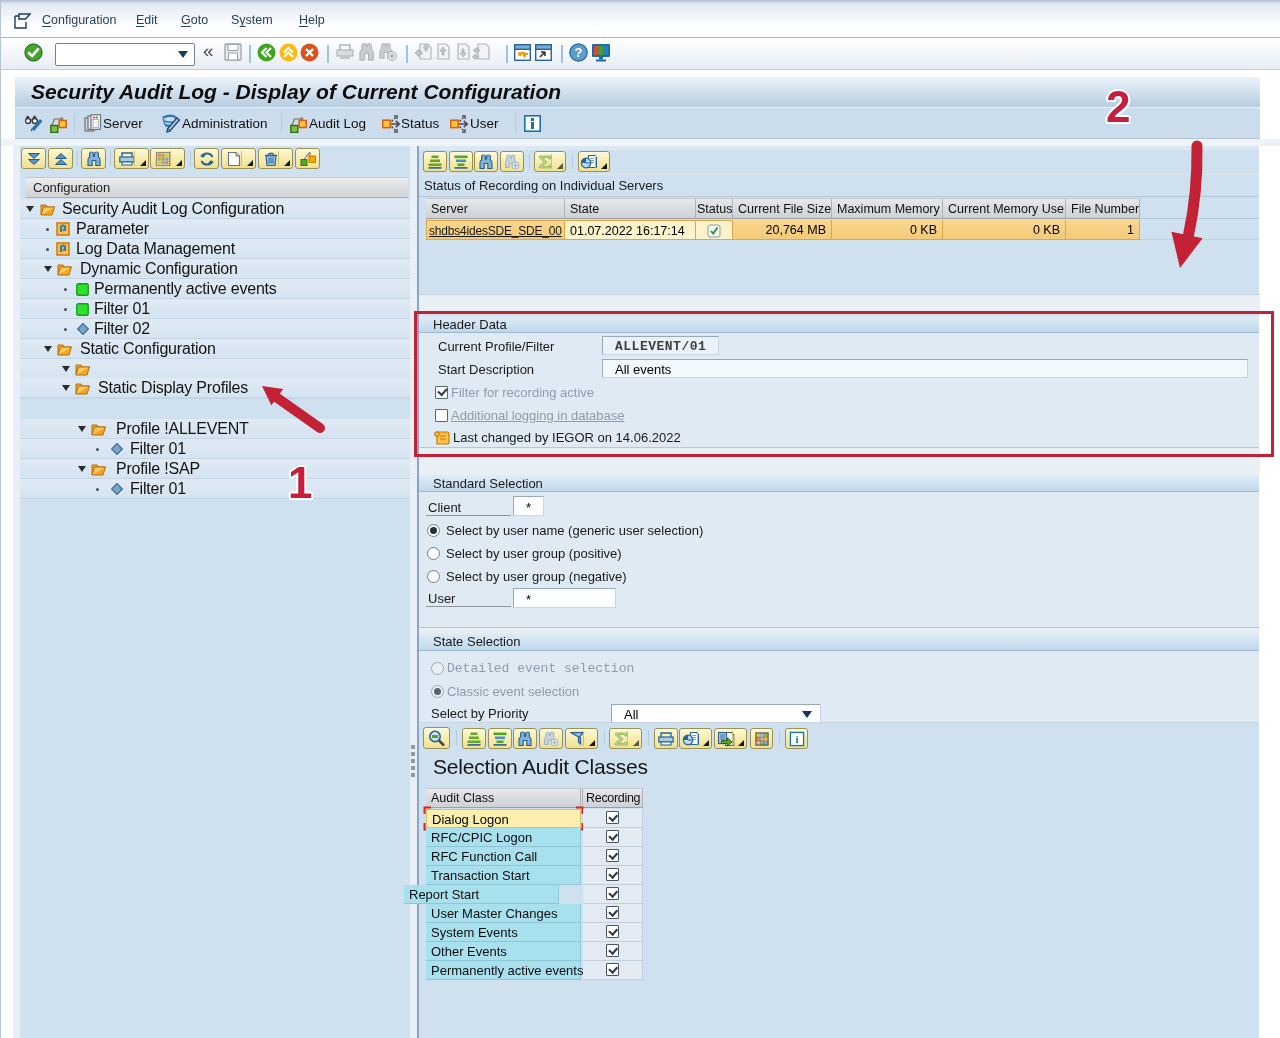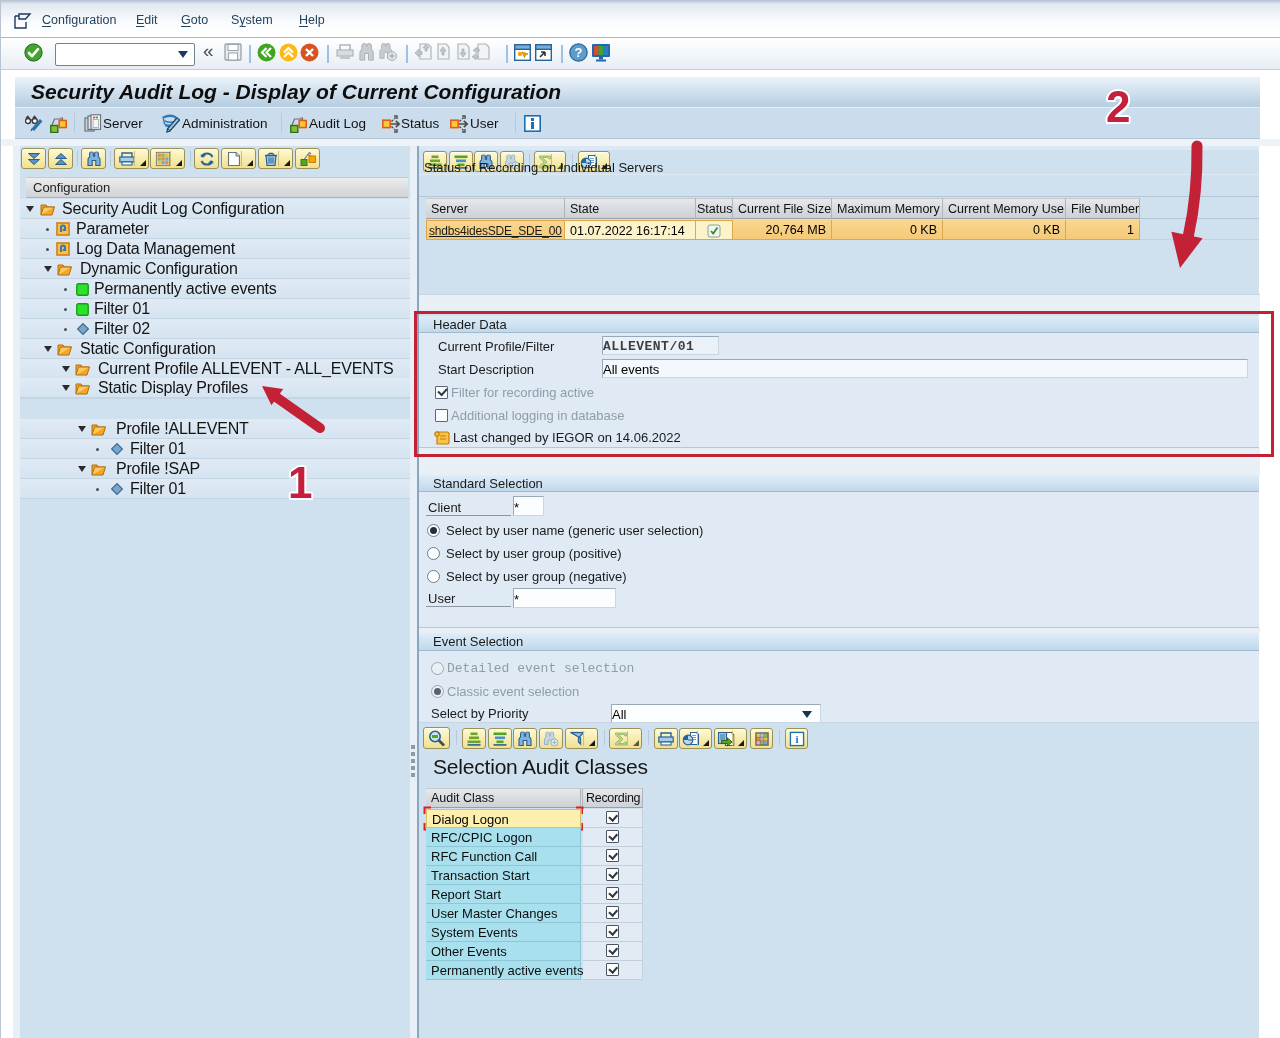--- a/index.html
+++ b/index.html
@@ -12,21 +12,21 @@
 .ybtn svg{position:absolute;left:50%;top:50%;transform:translate(-50%,-50%);}
 .dd{position:absolute;right:2px;bottom:2px;width:0;height:0;border-left:6px solid transparent;border-bottom:6px solid #1a1a1a;}
 .ddline{position:absolute;right:13px;top:2px;bottom:2px;width:1px;background:#cbbf77;}
 .grptitle{position:absolute;left:419px;width:840px;height:17px;
  background:linear-gradient(180deg,#dfedf7 0%,#cadfef 70%,#c0d8ea 100%);
  border-bottom:1px solid #9eb9d0;font-size:13px;color:#1a1a1a;line-height:17px;padding-left:14px;box-sizing:border-box;}
 .lbl{position:absolute;font-size:13px;color:#1a1a1a;white-space:nowrap;}
 .applbl{position:absolute;font-size:13.5px;color:#111;white-space:nowrap;}
 .glbl{position:absolute;font-size:13px;color:#8e9dab;white-space:nowrap;}
 .inp{position:absolute;background:#f3f8fc;border:1px solid #98a9b8;border-bottom-color:#c9d6e2;border-right-color:#c9d6e2;
- box-sizing:border-box;font-size:13px;white-space:nowrap;padding:0 0;line-height:17px;}
+ box-sizing:border-box;font-size:13px;white-space:nowrap;padding:0 12px;line-height:17px;}
 .cb{position:absolute;width:13px;height:13px;background:#fbfdfe;border:1px solid #5b6770;box-sizing:border-box;border-radius:1px;}
 .cb.chk:after{content:"";position:absolute;left:2px;top:1px;width:7px;height:4px;border-left:2px solid #2d3a45;border-bottom:2px solid #2d3a45;transform:rotate(-48deg);}
 .radio{position:absolute;width:13px;height:13px;border-radius:50%;background:#fdfeff;border:1px solid #6e7d8a;box-sizing:border-box;}
 .radio.on:after{content:"";position:absolute;left:2px;top:2px;width:7px;height:7px;border-radius:50%;background:#23303a;}
 .radio.dis{background:#e9f0f6;border-color:#9aa9b6;}
 .trow{position:absolute;left:20px;width:390px;height:20px;background:linear-gradient(180deg,#e0eaf4 0%,#d5e4f1 100%);
  border-bottom:1px solid #c6d5e4;box-sizing:border-box;}
 .tarr{position:absolute;top:7px;width:0;height:0;border-left:4px solid transparent;border-right:4px solid transparent;border-top:6px solid #2b2b2b;}
 .tdot{position:absolute;top:9px;width:3px;height:3px;background:#44505c;border-radius:50%;}
 .ttxt{position:absolute;top:0px;line-height:20px;letter-spacing:-0.2px;font-size:16px;color:#141414;white-space:nowrap;}
@@ -363,21 +363,20 @@
         <path d="M1 13 l2.5-8 h11" fill="#fbc963" stroke="#b06f10" stroke-width="1"></path>
       </svg>
       <div class="ttxt" style="left:60px">Static Configuration</div>
     </div>
   <div class="trow" style="top:359px">
       <div class="tarr" style="left:42px"></div>
       <svg class="abs" style="left:55px;top:3px" width="16" height="14" viewBox="0 0 16 14">
         <path d="M1 3 h5 l1.5 2 h7 l-2.5 8 h-11 z" fill="#f5a623" stroke="#b06f10" stroke-width="1"></path>
         <path d="M1 13 l2.5-8 h11" fill="#fbc963" stroke="#b06f10" stroke-width="1"></path>
       </svg>
-      <div class="ttxt" style="left:78px">Current Profile ALLEVENT - ALL_EVENTS</div>
     </div>
   <div class="trow" style="top:379px">
       <div class="tdot" style="left:60px"></div>
       <div class="abs" style="left:70px;top:0;width:174px;height:19px;background:linear-gradient(180deg,#f9da8e 0%,#f3cb70 100%);border:1px solid #ddaf55;box-sizing:border-box;"></div>
       <svg class="abs" style="left:72px;top:4px" width="13" height="13" viewBox="0 0 13 13">
         <rect x="0.8" y="0.8" width="11.4" height="11.4" rx="1.5" fill="#2ce32b" stroke="#1a9a1a" stroke-width="1.4"></rect>
       </svg>
       <div class="ttxt" style="left:92px">Filters 01 - All events</div>
     </div>
   <div class="trow" style="top:378px">
@@ -475,21 +474,21 @@
         <path d="M8 1 h6 l2 2 v10 h-8 z" fill="#fff" stroke="#2a6496" stroke-width="1.1"></path>
         <path d="M9.5 4 h4 m-4 2 h4 m-4 2 h4" stroke="#6a95bb" stroke-width="0.9"></path>
         <circle cx="5.5" cy="8.5" r="4.8" fill="#b8d8f0" stroke="#2a6496" stroke-width="1.2"></circle>
         <path d="M5.5 8.5 v-4.8 a4.8 4.8 0 0 0 -4.8 4.8 z" fill="#2a6496"></path>
         <path d="M5.5 8.5 h4.8" stroke="#2a6496" stroke-width="1.2"></path>
       </svg>
       <div class="ddline"></div>
       <div class="dd"></div>
     </div>
   <div class="abs" style="left:419px;top:174px;width:840px;height:1px;background:#dfe9f2;"></div>
-  <div class="lbl" style="left:424px;top:160px;">Status of Recording on Individual Servers</div>
+  <div class="lbl" style="left:424px;top:178px;">Status of Recording on Individual Servers</div>
   <div class="abs" style="left:419px;top:196px;width:840px;height:1px;background:#b4c6d6;"></div>
   <div class="hcell" style="left:426px;top:198px;width:139px;">Server</div>
   <div class="hcell" style="left:565px;top:198px;width:131px;">State</div>
   <div class="hcell" style="left:696px;top:198px;width:37px;padding-left:1px;">Status</div>
   <div class="hcell" style="left:733px;top:198px;width:99px;">Current File Size</div>
   <div class="hcell" style="left:832px;top:198px;width:111px;">Maximum Memory</div>
   <div class="hcell" style="left:943px;top:198px;width:123px;">Current Memory Use</div>
   <div class="hcell" style="left:1066px;top:198px;width:74px;">File Number</div>
   <div class="abs" style="left:1140px;top:198px;width:119px;height:21px;border-bottom:1px solid #b4c6d6;box-sizing:border-box;"></div>
   <div class="ocell" style="left:426px;top:220px;width:139px;padding-left:2px;border-left:1px solid #dca84e;border-top:1px solid #dca84e;"><span style="font-size:12px;letter-spacing:-0.2px;text-decoration:underline;color:#1a1a1a;">shdbs4idesSDE_SDE_00</span></div>
@@ -511,21 +510,21 @@
 <div id="rp-header">
   <div class="grptitle" style="top:316px;">Header Data</div>
   <div class="abs" style="left:419px;top:333px;width:840px;height:115px;background:#dfeaf4;border-bottom:1px solid #b6c8d8;box-sizing:border-box;"></div>
   <div class="lbl" style="left:438px;top:339px;">Current Profile/Filter</div>
   <div class="inp" style="left:602px;top:336px;width:117px;height:19px;background:#eaf1f8;font-family:'Liberation Mono',monospace;font-weight:bold;font-size:13px;color:#3e3e3e;letter-spacing:0.5px;padding-top:1px;">ALLEVENT/01</div>
   <div class="lbl" style="left:438px;top:362px;">Start Description</div>
   <div class="inp" style="left:602px;top:359px;width:646px;height:19px;padding-top:1px;">All events</div>
   <div class="cb chk" style="left:435px;top:386px;"></div>
   <div class="glbl" style="left:451px;top:385px;">Filter for recording active</div>
   <div class="cb" style="left:435px;top:409px;"></div>
-  <div class="glbl" style="left:451px;top:408px;">Additional logging in database</div>
+  <div class="glbl" style="left:451px;top:408px;text-decoration:underline;">Additional logging in database</div>
   <svg class="abs" style="left:434px;top:430px" width="17" height="15" viewBox="0 0 17 15">
     <path d="M3 2 h10 a2 2 0 0 1 2 2 v8 a2 2 0 0 1 -2 2 h-10 z" fill="#fbc24a" stroke="#c87d00" stroke-width="1.2"></path>
     <circle cx="3" cy="4" r="2.2" fill="#fbc24a" stroke="#c87d00" stroke-width="1.2"></circle>
     <path d="M6 6 h6 m-6 3 h6" stroke="#c87d00" stroke-width="1"></path>
   </svg>
   <div class="lbl" style="left:453px;top:430px;">Last changed by IEGOR on 14.06.2022</div>
 </div>
 <div class="abs" style="left:419px;top:448px;width:841px;height:27px;background:#e8eff5;"></div>
 
 <div id="rp-std">
@@ -540,21 +539,21 @@
   <div class="lbl" style="left:446px;top:546px;">Select by user group (positive)</div>
   <div class="radio" style="left:427px;top:570px;"></div>
   <div class="lbl" style="left:446px;top:569px;">Select by user group (negative)</div>
   <div class="lbl" style="left:428px;top:591px;">User</div>
   <div class="abs" style="left:426px;top:606px;width:85px;height:1px;background:#8a98a6;"></div>
   <div class="inp" style="left:513px;top:588px;width:103px;height:20px;background:#fcfdfe;padding-top:2px;">*</div>
 </div>
 <div class="abs" style="left:419px;top:628px;width:841px;height:5px;background:#e8eff5;"></div>
 
 <div id="rp-evt">
-  <div class="grptitle" style="top:633px;height:18px;line-height:18px;">Event Selection</div>
+  <div class="grptitle" style="top:633px;height:18px;line-height:18px;">State Selection</div>
   <div class="abs" style="left:419px;top:651px;width:840px;height:72px;background:#dfeaf4;border-bottom:1px solid #c9d6e2;box-sizing:border-box;"></div>
   <div class="radio dis" style="left:431px;top:662px;"></div>
   <div class="glbl" style="left:447px;top:661px;font-family:Liberation Mono, monospace;">Detailed event selection</div>
   <div class="radio dis" style="left:431px;top:685px;"></div>
   <div class="abs" style="left:434px;top:688px;width:7px;height:7px;border-radius:50%;background:#57636e;"></div>
   <div class="glbl" style="left:447px;top:684px;">Classic event selection</div>
   <div class="lbl" style="left:431px;top:706px;">Select by Priority</div>
   <div class="inp" style="left:611px;top:704px;width:210px;height:19px;background:#fdfeff;padding-top:1px;">All</div>
   <div class="abs" style="left:802px;top:711px;width:0;height:0;border-left:5.5px solid transparent;border-right:5.5px solid transparent;border-top:7px solid #16334f;"></div>
   <div class="ybtn" style="left:423px;top:727px;width:27px;height:22px;">
@@ -665,21 +664,21 @@
   <svg class="abs" style="left:423px;top:806px" width="161px" height="25" viewBox="0 0 161 25">
     <path d="M8 1.5 h-6.5 v6.5 M153 1.5 h6.5 v6.5 M8 23.5 h-6.5 v-6.5 M153 23.5 h6.5 v-6.5" fill="none" stroke="#e02020" stroke-width="2"></path>
   </svg>
   <div class="rcell" style="left:583px;top:809px;width:60px;"></div>
   <div class="acell" style="left:426px;top:828px;width:155px;">RFC/CPIC Logon</div>
   <div class="rcell" style="left:583px;top:828px;width:60px;"></div>
   <div class="acell" style="left:426px;top:847px;width:155px;">RFC Function Call</div>
   <div class="rcell" style="left:583px;top:847px;width:60px;"></div>
   <div class="acell" style="left:426px;top:866px;width:155px;">Transaction Start</div>
   <div class="rcell" style="left:583px;top:866px;width:60px;"></div>
-  <div class="acell" style="left:426px;top:885px;width:155px;">Report Start</div>
+  <div class="acell" style="left:404px;top:885px;width:155px;">Report Start</div>
   <div class="rcell" style="left:583px;top:885px;width:60px;"></div>
   <div class="acell" style="left:426px;top:904px;width:155px;">User Master Changes</div>
   <div class="rcell" style="left:583px;top:904px;width:60px;"></div>
   <div class="acell" style="left:426px;top:923px;width:155px;">System Events</div>
   <div class="rcell" style="left:583px;top:923px;width:60px;"></div>
   <div class="acell" style="left:426px;top:942px;width:155px;">Other Events</div>
   <div class="rcell" style="left:583px;top:942px;width:60px;"></div>
   <div class="acell" style="left:426px;top:961px;width:155px;">Permanently active events</div>
   <div class="rcell" style="left:583px;top:961px;width:60px;"></div>
 </div>

